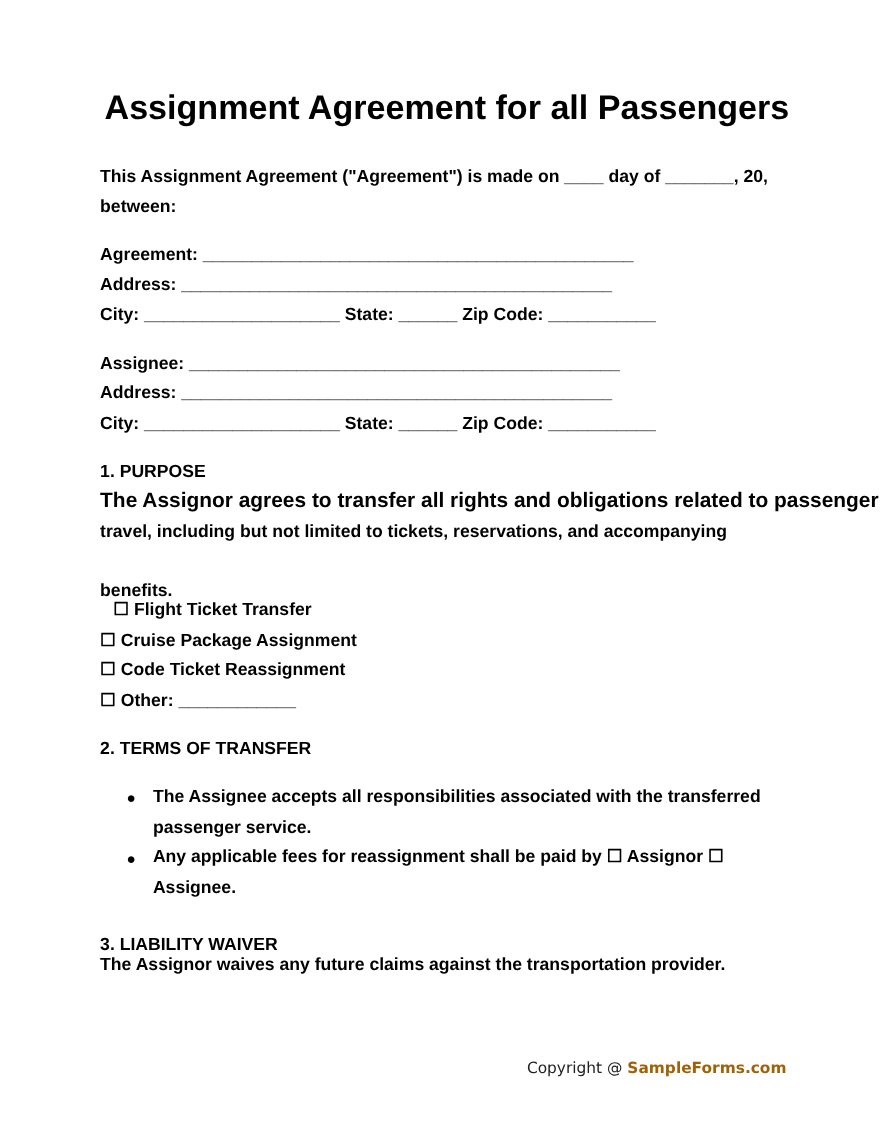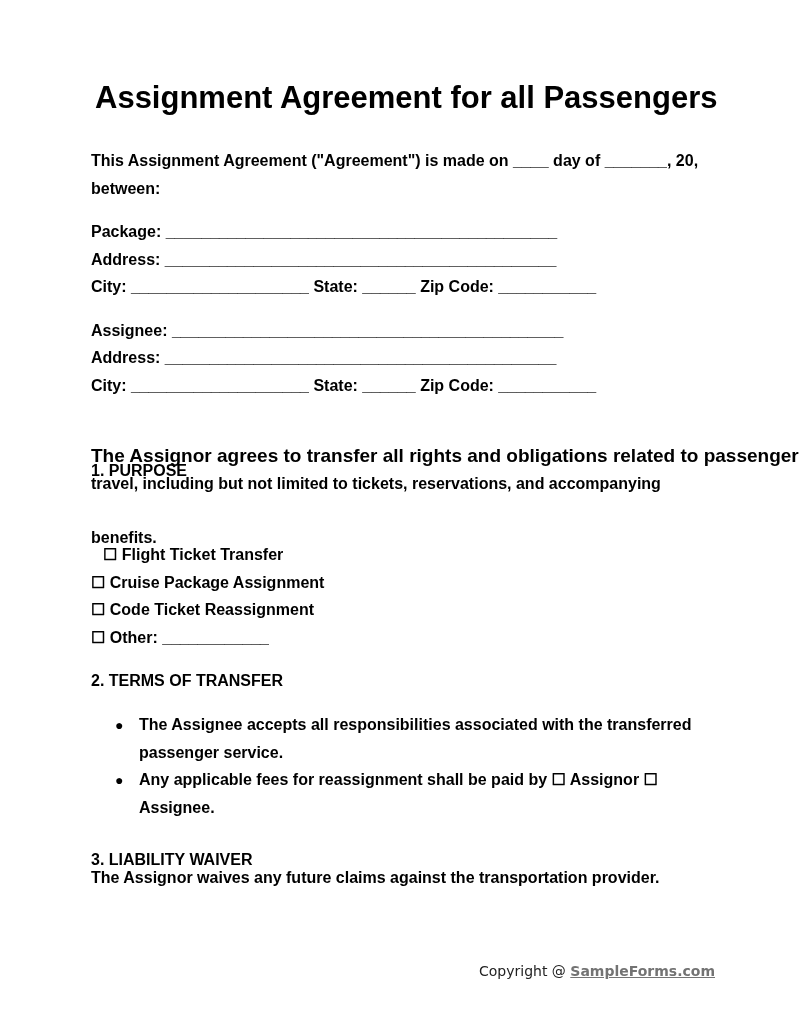--- a/index.html
+++ b/index.html
@@ -5,42 +5,42 @@
   html, body { margin: 0; padding: 0; background: #ffffff; }
   body { width: 805px; height: 1030px; position: relative; overflow: hidden; color: #000; }
   .page { position: absolute; left: 91px; top: 0; width: 625px; font-family: "Liberation Sans", sans-serif; font-weight: bold; font-size: 16px; }
   .title { position: absolute; left: 4px; top: 80px; width: 620px; text-align: left; font-size: 31px; font-weight: bold; white-space: nowrap; }
   .line { position: absolute; white-space: nowrap; font-size: 16px; line-height: 20px; }
   .ital { }
   .section-head { font-weight: bold; }
   .bullet-dot { position: absolute; left: 24px; font-size: 14px; }
   .bullet-text { position: absolute; left: 48px; white-space: nowrap; }
   .footer { position: absolute; right: 90px; top: 963px; font-family: "DejaVu Sans", sans-serif; font-size: 14px; font-weight: normal; color: #222; white-space: nowrap; }
-  .footer a { color: #737373; text-decoration: underline; font-weight: bold; }
+  .footer a { color: #a16207; font-weight: bold; }
 </style>
 </head>
 <body>
 
 <div class="page">
   <div class="title">Assignment Agreement for all Passengers</div>
 
   <div class="line" style="top:151px;">
     <span>This Assignment Agreement ("Agreement") is made on ____ day of _______</span><span class="ital">, 20,</span>
   </div>
   <div class="line" style="top:179px;">between:</div>
 
-  <div class="line" style="top:222px;">Package: ____________________________________________</div>
+  <div class="line" style="top:222px;">Agreement: ____________________________________________</div>
   <div class="line" style="top:250px;"> Address: ____________________________________________</div>
   <div class="line" style="top:277px;"> City: ____________________ State: ______ Zip Code: ___________</div>
 
   <div class="line" style="top:321px;">Assignee: ____________________________________________</div>
   <div class="line" style="top:348px;"> Address: ____________________________________________</div>
   <div class="line" style="top:376px;"> City: ____________________ State: ______ Zip Code: ___________</div>
 
-  <div class="line section-head" style="top:420px;margin-top:41px;">1. PURPOSE</div>
+  <div class="line section-head" style="top:420px;">1. PURPOSE</div>
   <div class="line" style="top:446px; font-size:19px;"> The Assignor agrees to transfer all rights and obligations related to passenger</div>
   <div class="line" style="top:474px;">travel, including but not limited to tickets, reservations, and accompanying</div>
   <div class="line" style="top:501px;margin-top:27px;">benefits.</div>
 
   <div class="line" style="top:545px;margin-left:12px;">☐ Flight Ticket Transfer</div>
   <div class="line" style="top:573px;"> ☐ Cruise Package Assignment</div>
   <div class="line" style="top:600px;"> ☐ Code Ticket Reassignment</div>
   <div class="line" style="top:628px;"> ☐ Other: ____________</div>
 
   <div class="line section-head" style="top:671px;">2. TERMS OF TRANSFER</div>

